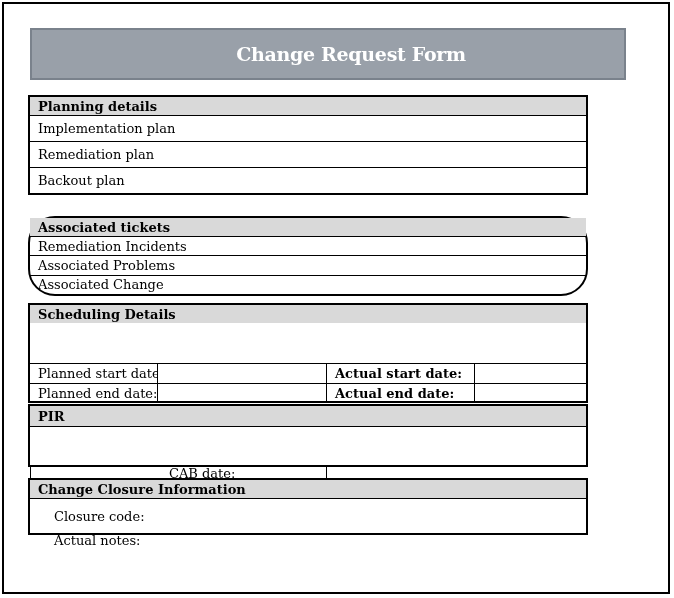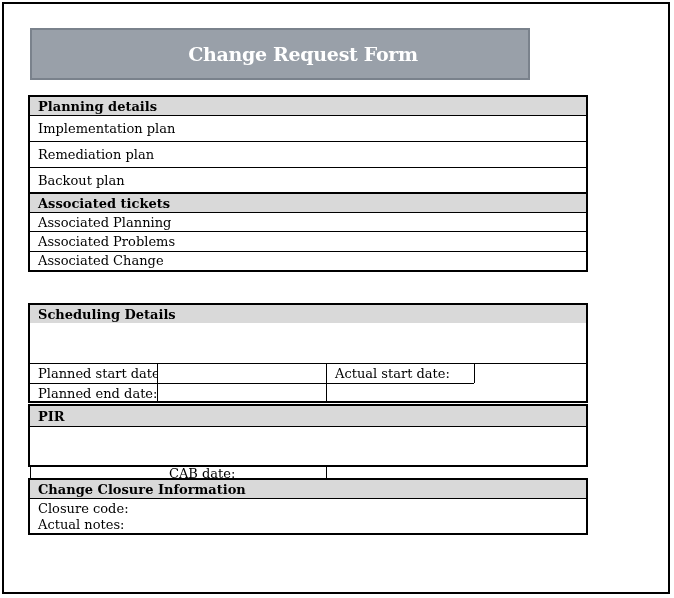--- a/index.html
+++ b/index.html
@@ -7,21 +7,21 @@
   body {
     width:674px; height:598px; position:relative; overflow:hidden;
     font-family:"DejaVu Serif", serif; color:#000;
   }
   .page-frame {
     position:absolute; left:2px; top:2px; width:668px; height:592px;
     border:2px solid #000; background:#fff;
   }
   
   .title-bar {
-    position:absolute; left:30px; top:28px; width:500px; height:52px;
+    position:absolute; left:30px; top:28px; width:596px; height:52px;
     background:#99A0A9; border:2px solid #7A828C;
     display:flex; align-items:center; justify-content:center;
     padding-left:46px;
   }
   .title-bar h1 {
     font-size:19px; font-weight:bold; color:#ffffff; letter-spacing:-0.3px;
   }
   
   .tbl {
     position:absolute; left:28px; width:560px;
@@ -34,52 +34,52 @@
     display:flex; align-items:center; padding-left:8px;
     font-weight:bold;
   }
   .row {
     flex:1 1 auto; border-top:1px solid #000;
     display:flex; align-items:center; padding-left:8px;
   }
   
   #planning { top:95px; height:100px; }
   
-  #tickets { top:192px; height:80px; }
+  #tickets { top:216px; height:80px;border-radius:27px; }
   
   #scheduling { top:303px; height:100px;gap:40px; }
   .sched-grid-a {
     display:grid; grid-template-columns:127px 169px 148px 1fr;
     grid-template-rows:20px 20px;
   }
   .sched-grid-b {
     display:grid; grid-template-columns:131px 165px 1fr;
     grid-template-rows:21px 17px;
   }
   .cell {
     border-top:1px solid #000;
     display:flex; align-items:center; padding-left:8px;
     overflow:hidden; white-space:nowrap;
   }
-  .cell.vline { border-left:1px solid #000; }
+  .cell.vline { border-left:1px solid #000;font-weight:bold; }
   .cell.merge {
     grid-row:1 / span 2; align-items:flex-start; padding-top:3px;
   }
   
   #pir { top:404px; height:63px; }
   #pir .sec-header { flex:0 0 20px; height:20px; }
   .blank-body { flex:1 1 auto; border-top:1px solid #000; }
   
   #closure { top:478px; height:57px; }
   .closure-body {
     flex:1 1 auto; border-top:1px solid #000;
     display:flex; flex-direction:column; justify-content:space-around;
     padding:2px 0;
   }
-  .closure-line { padding-left:8px; line-height:16px; }
+  .closure-line { padding-left:24px; line-height:16px;margin-top:8px; }
 </style>
 </head>
 <body>
 
 <div class="page-frame"></div>
 
 <div class="title-bar">
   <h1>Change Request Form</h1>
 </div>
 
@@ -92,39 +92,40 @@
     <span>Remediation plan</span>
   </div>
   <div class="row">
     <span>Backout plan</span>
   </div>
 </div>
 
 <div class="tbl" id="tickets">
   <div class="sec-header">Associated tickets</div>
   <div class="row">
-    <span>Associated Planning</span>
+    <span>Remediation Incidents</span>
   </div>
   <div class="row">
     <span>Associated Problems</span>
   </div>
   <div class="row">
     <span>Associated Change</span>
   </div>
 </div>
 
 <div class="tbl" id="scheduling">
   <div class="sec-header">Scheduling Details</div>
   <div class="sched-grid-a">
     <div class="cell">Planned start date:</div>
     <div class="cell vline"></div>
     <div class="cell vline">Actual start date:</div>
     <div class="cell vline"></div>
     <div class="cell">Planned end date:</div>
     <div class="cell vline"></div>
+    <div class="cell vline">Actual end date:</div>
     <div class="cell vline"></div>
   </div>
   <div class="sched-grid-b">
     <div class="cell">CAB members:</div>
     <div class="cell vline"></div>
     <div class="cell vline merge">
       <span>CAB Recommendations:</span>
     </div>
     <div class="cell">CAB date:</div>
     <div class="cell vline"></div>

